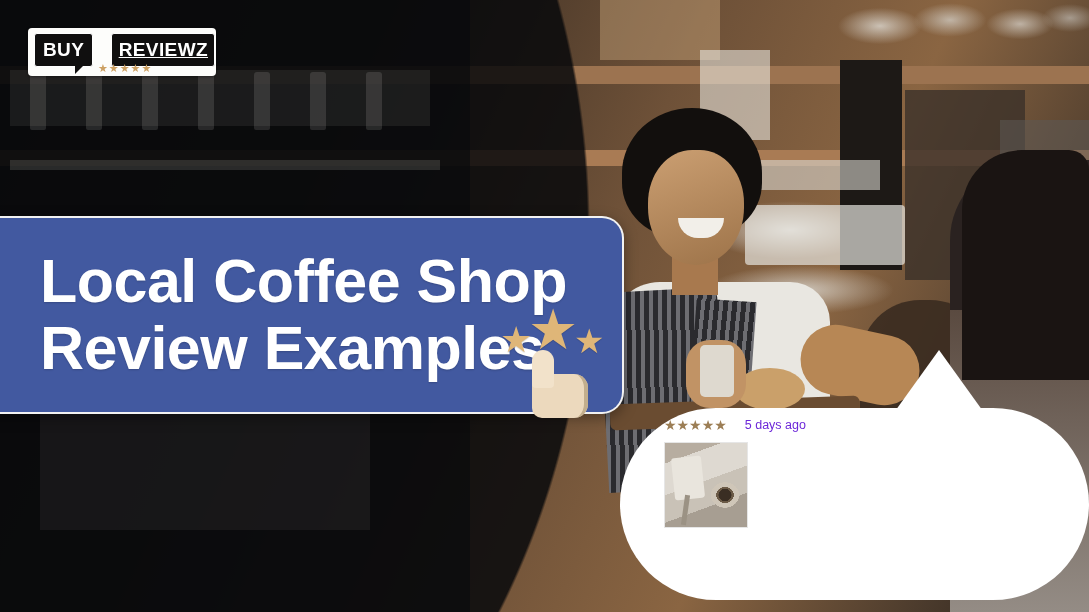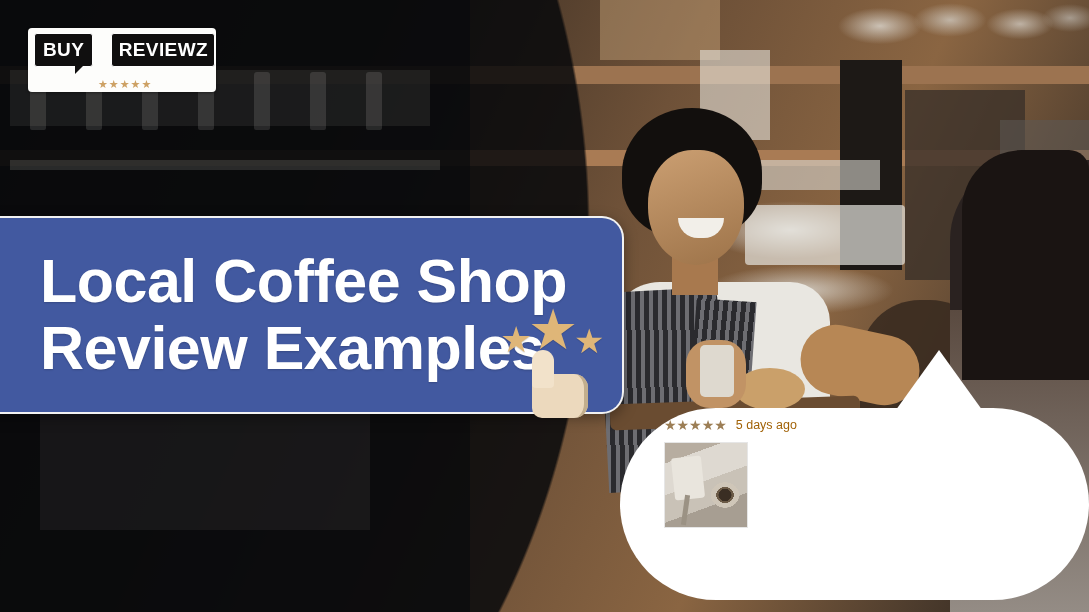--- a/index.html
+++ b/index.html
@@ -128,21 +128,21 @@
   .shelf-ghost { position:absolute; background:rgba(180,178,172,.10); }
   .sg1 { left:10px;  top:70px;  width:420px; height:56px; }
   .sg2 { left:10px;  top:160px; width:430px; height:10px; background:rgba(190,188,180,.18); }
   .sg3 { left:40px;  top:410px; width:330px; height:120px; background:rgba(150,148,142,.09); }
   .bottle { position:absolute; width:16px; height:58px; background:rgba(200,198,192,.16);
             border-radius:3px 3px 2px 2px; top:72px; }
 
   
   .logo {
     position:absolute; left:28px; top:28px;
-    width:188px; height:64px;
+    width:188px; height:48px;
     background:#fdfdfb;
     border-radius:4px;
     display:flex; align-items:flex-start;
     padding:5px 6px 0 6px;
     gap:18px;
     box-shadow:0 1px 3px rgba(0,0,0,.4);
   }
   .logo-chip {
     position:relative;
     background:#100f0f;
@@ -150,21 +150,21 @@
     border-radius:3px;
     color:#ffffff;
     font-weight:700;
     font-size:19px;
     letter-spacing:.4px;
     line-height:1;
     padding:6px 8px 7px;
     display:flex; align-items:center; justify-content:center;
   }
   .logo-chip.buy { width:66px; }
-  .logo-chip.rev { width:104px; }
+  .logo-chip.rev { width:104px;text-decoration:underline; }
   .logo-chip.buy::after {
     content:""; position:absolute; right:9px; bottom:-8px;
     border-left:8px solid #100f0f;
     border-bottom:8px solid transparent;
   }
   .logo-stars {
     position:absolute; left:70px; bottom:2px;
     display:flex; gap:2px;
     font-size:11px; color:#cda164; line-height:1;
     letter-spacing:1px;
@@ -228,21 +228,21 @@
     border-right:46px solid transparent;
     border-bottom:64px solid #ffffff;
   }
   .review-head {
     display:flex; align-items:center; gap:9px;
     margin-bottom:4px;
   }
   .review-stars {
     color:#9c7e55; font-size:14px; letter-spacing:0px; line-height:1;
   }
-  .review-time { color:#a16207; font-size:12.5px; }
+  .review-time { color:#6d28d9; font-size:12.5px;margin-left:9px; }
   .review-text {
     color:#1b1b1b; font-size:12.6px; line-height:1.47;
     width:352px;
   }
   .review-photo {
     margin-top:10px;
     width:84px; height:86px;
     border:1px solid #e6e6e6;
     background:
       radial-gradient(ellipse 14px 13px at 60px 52px, #3a2e23 0 46%, #6b5a46 47% 62%, transparent 63%),

